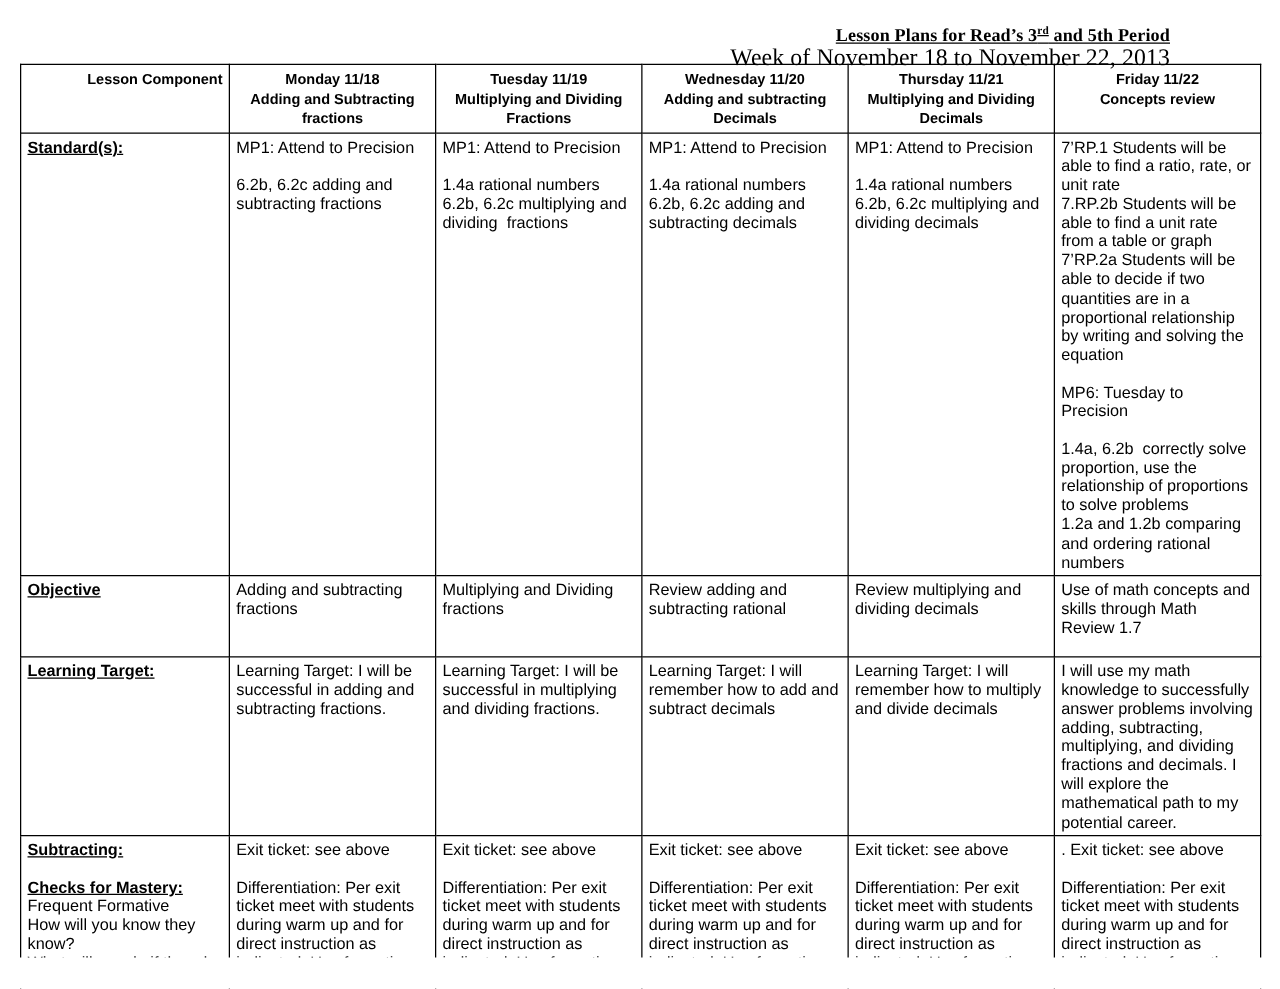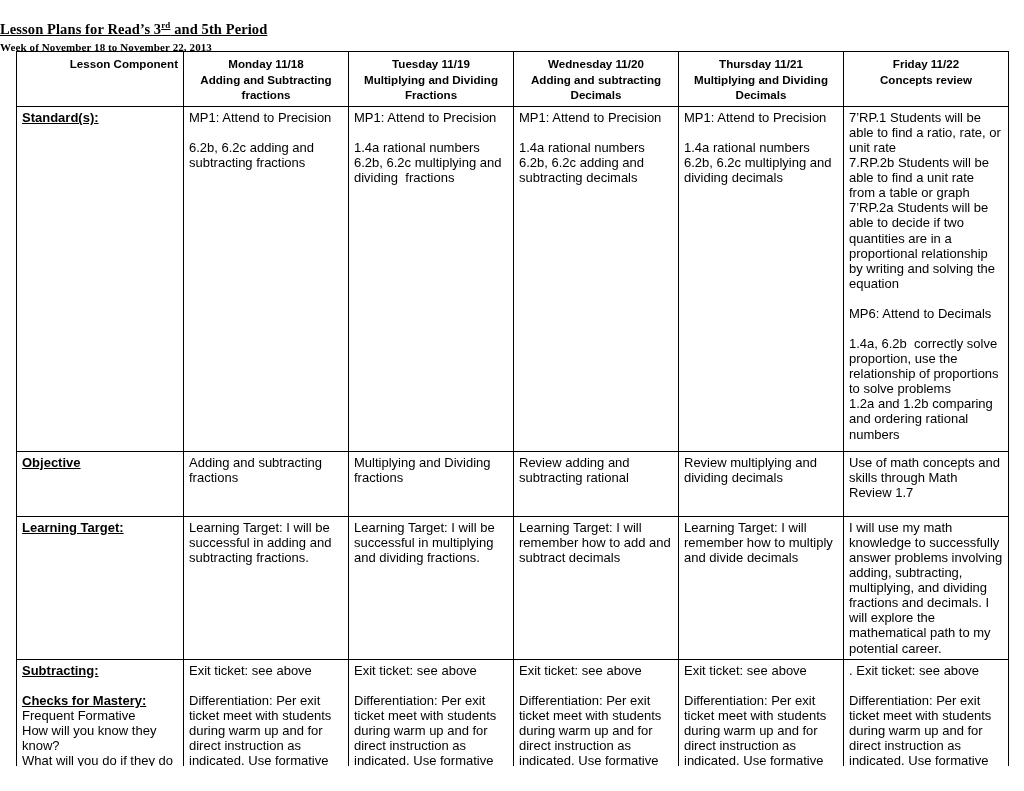--- a/index.html
+++ b/index.html
@@ -21,40 +21,40 @@
     height: 791px;
     background: #ffffff;
   }
 
   
   .title-block {
     position: absolute;
     left: 0;
     top: 20px;
     width: 936px;
-    text-align: left;
+    text-align: right;
     font-family: "Liberation Serif", serif;
   }
   .doc-title {
     font-size: 14.5px;
     font-weight: bold;
     line-height: 16px;
     text-decoration: underline;
     display: inline-block;
     letter-spacing: 0.1px;
   }
   .doc-title sup {
     font-size: 0.62em;
     vertical-align: super;
     line-height: 0;
     text-decoration: underline;
   }
   .doc-subtitle {
-    font-size: 11px;
-    font-weight: bold;
+    font-size: 19px;
+    font-weight: normal;
     line-height: 16px;
     margin-top: 1px;
     letter-spacing: 0.1px;
   }
 
   
   .plan-table {
     position: absolute;
     left: 16px;
     top: 51px;
@@ -190,21 +190,21 @@
         <div class="blk nowrap-pre">MP1: Attend to Precision</div>
         <div class="gap"></div>
         <div class="blk nowrap-pre">1.4a rational numbers
 6.2b, 6.2c multiplying and dividing decimals</div>
       </td>
       <td>
         <div class="blk nowrap-pre">7’RP.1 Students will be able to find a ratio, rate, or unit rate
 7.RP.2b Students will be able to find a unit rate from a table or graph
 7’RP.2a Students will be able to decide if two quantities are in a proportional relationship by writing and solving the equation</div>
         <div class="gap"></div>
-        <div class="blk nowrap-pre">MP6: Attend to Decimals</div>
+        <div class="blk nowrap-pre">MP6: Tuesday to Precision</div>
         <div class="gap"></div>
         <div class="blk nowrap-pre">1.4a, 6.2b  correctly solve proportion, use the relationship of proportions to solve problems
 1.2a and 1.2b comparing and ordering rational numbers</div>
       </td>
     </tr>
 
     <tr class="row-objective">
       <td>
         <span class="lbl">Objective</span>
       </td>

